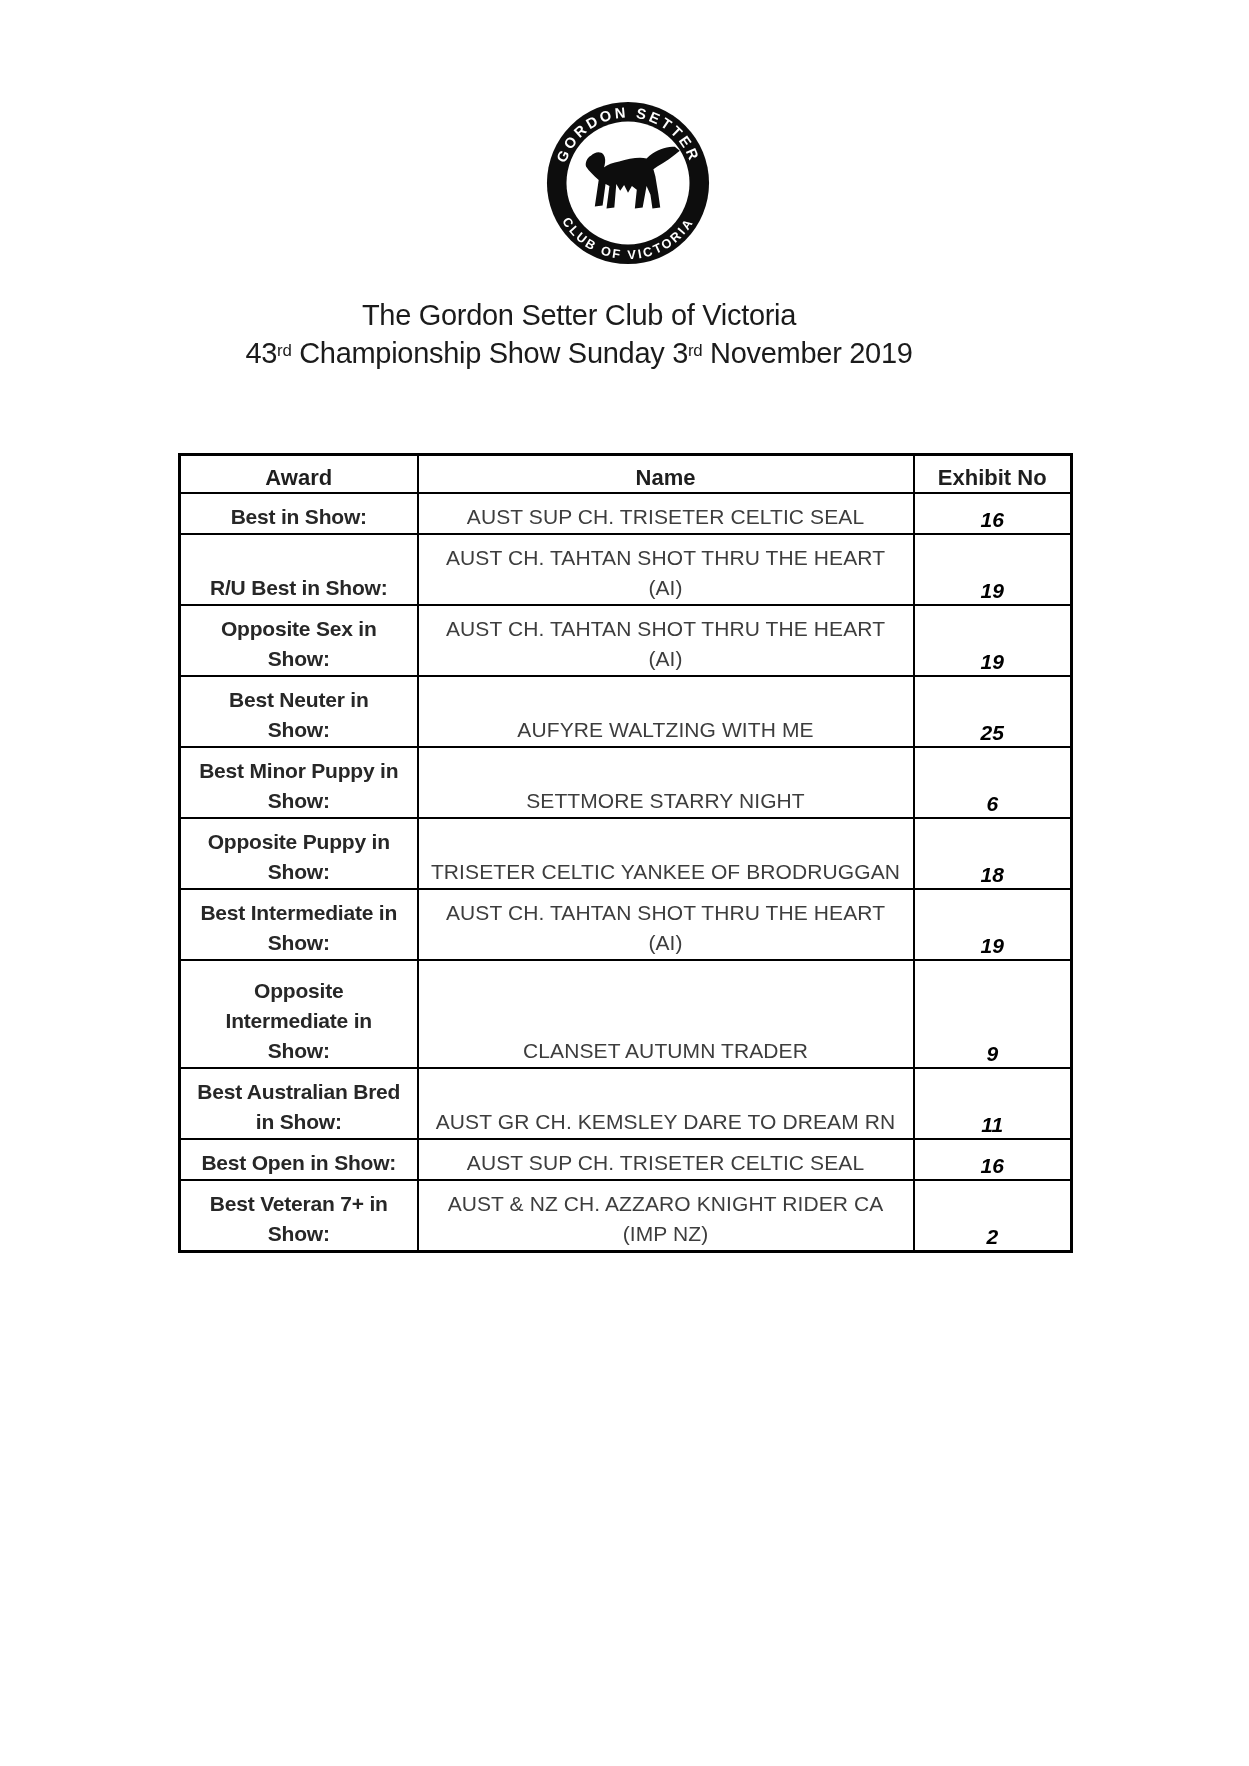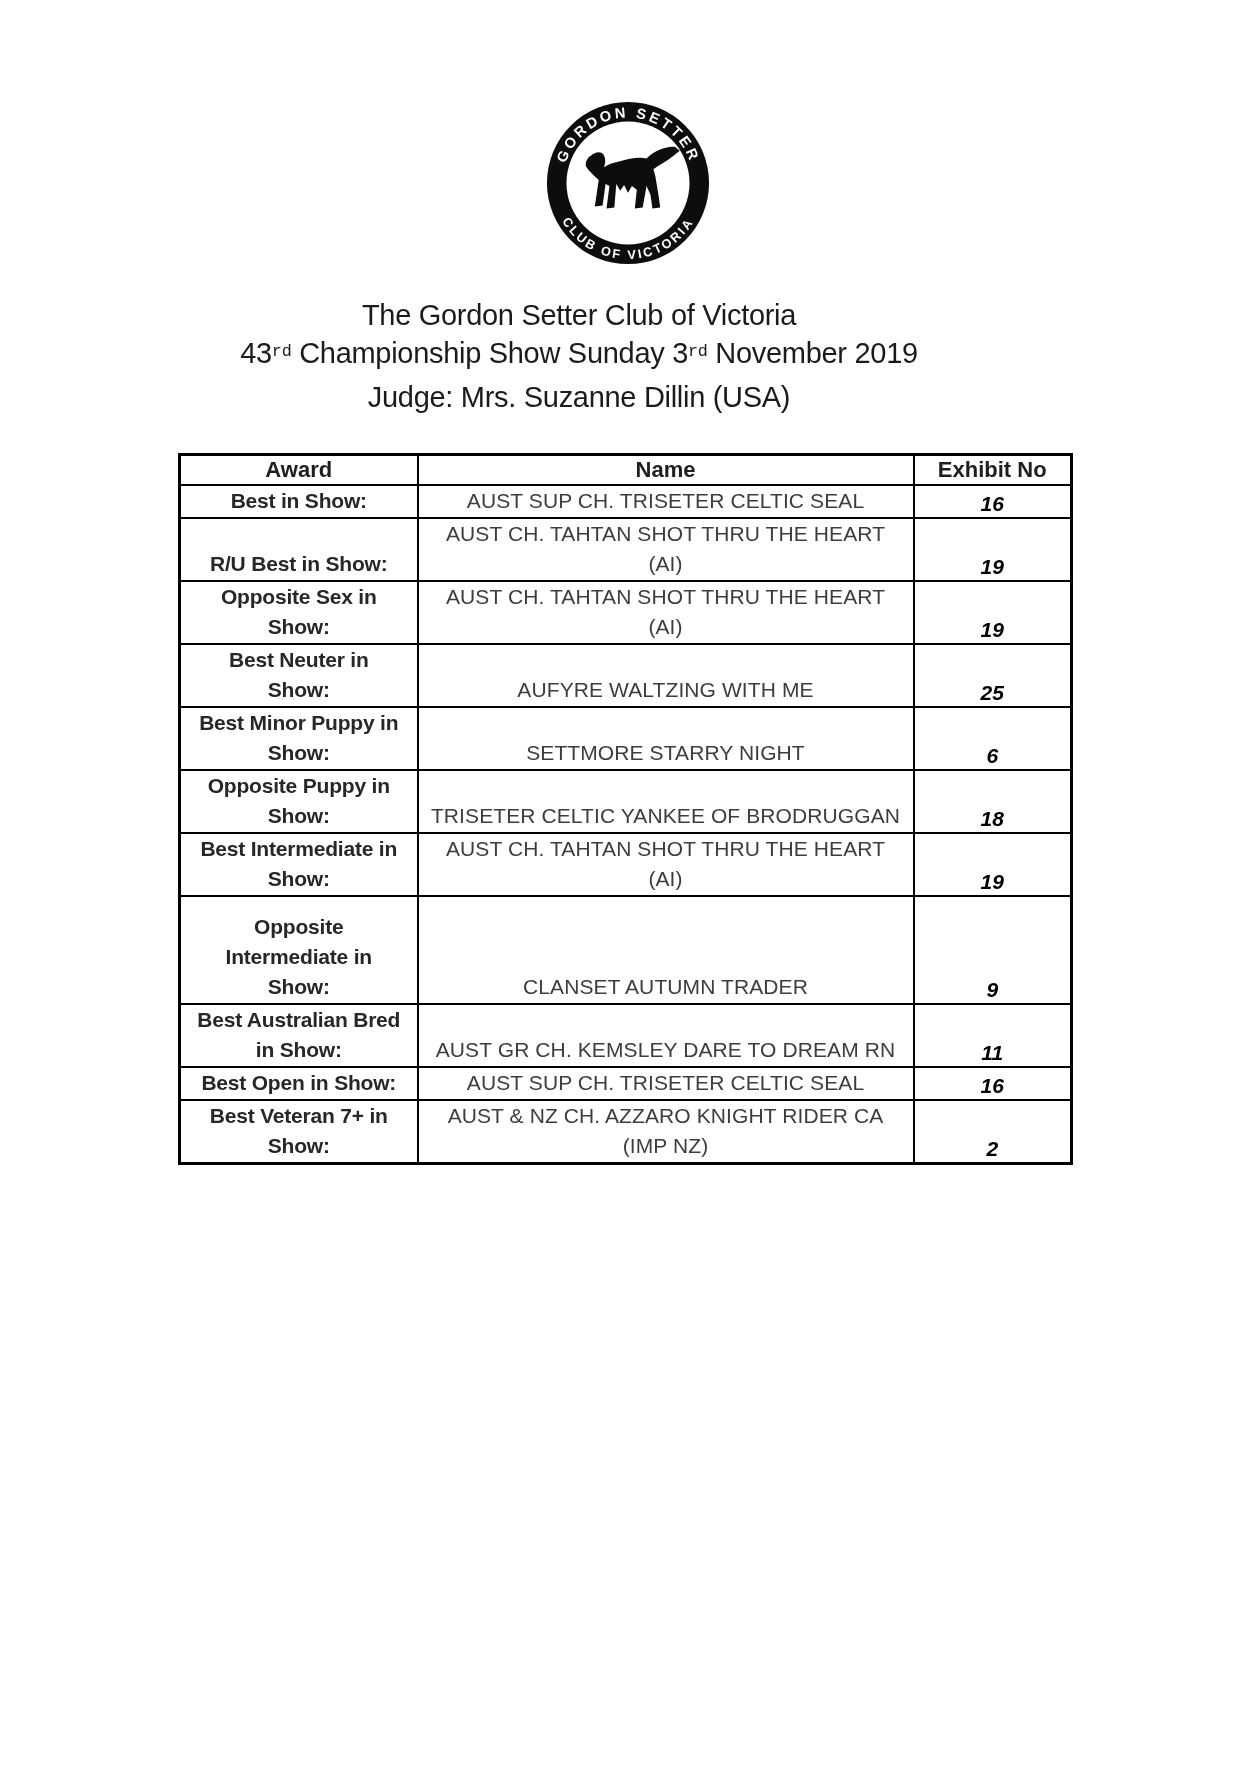--- a/index.html
+++ b/index.html
@@ -12,32 +12,32 @@
 
   
   .logo { position:absolute; left:545px; top:100px; width:166px; height:166px; }
 
   
   .title-block { position:absolute; left:0; top:296px; width:1158px; text-align:center; }
   .title-line {
     font-size:29px; line-height:38px; letter-spacing:-0.3px; color:#1b1b1b;
     white-space:nowrap;
   }
-  .sup { font-size:0.58em; position:relative; top:-0.42em;font-family:Liberation Mono, monospace; }
+  .sup { font-size:0.58em; position:relative; top:-0.42em; }
 
   
   table.results {
     position:absolute; left:178px; top:453px;
     width:892px; border-collapse:collapse; table-layout:fixed;
     border:3px solid #000;
   }
   table.results th, table.results td {
     border:2px solid #000;
     text-align:center; vertical-align:bottom;
-    padding:0 6px 1px 6px;
+    padding:8px 6px 1px 6px;
     overflow:hidden;
   }
   table.results th {
     font-size:22px; font-weight:bold; color:#1e1e1e;
     height:27px; line-height:27px; vertical-align:middle;
   }
   td.award  { font-size:21px; font-weight:bold; color:#272727; letter-spacing:-0.2px; }
   td.name   { font-size:21px; font-weight:normal; color:#3d3d3d; letter-spacing:0.1px; }
   td.exhibit{ font-size:21px; font-weight:bold; font-style:italic; color:#000000;margin-top:48px; }
   .line { display:block; line-height:30px; white-space:nowrap; }
@@ -70,21 +70,20 @@
                L111,71 L113,78 C114,84 115,90 116,96 L118,110 L110,111 L108,97
                L104,88 L100,110 L92,111 L94,92 L89,88 L85,95 L81,87 L77,93
                L73,86 L71,110 L63,111 L66,88 L62,86 L59,108 L51,109 L55,82
                C50,77 45,73 42,68 Z"></path>
     </svg>
   </div>
 
   <div class="title-block">
     <div class="title-line">The Gordon Setter Club of Victoria</div>
     <div class="title-line"><span>43</span><span class="sup">rd</span><span> Championship Show Sunday 3</span><span class="sup">rd</span><span> November 2019</span></div>
-    <div class="title-line">Judge: Mrs. Suzanne Dillin (USA)</div>
   </div>
 
   <table class="results">
     <colgroup>
       <col style="width:238px">
       <col style="width:496px">
       <col style="width:158px">
     </colgroup>
     <thead>
       <tr>

